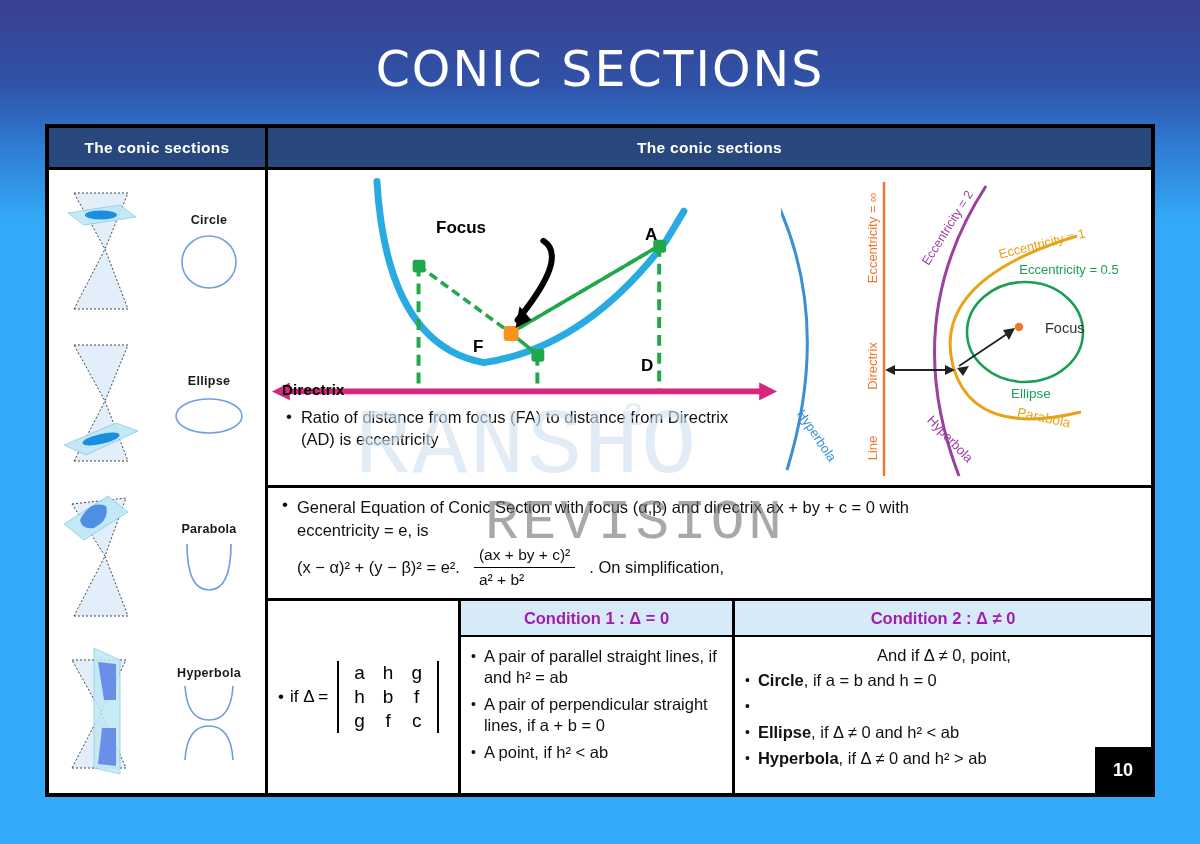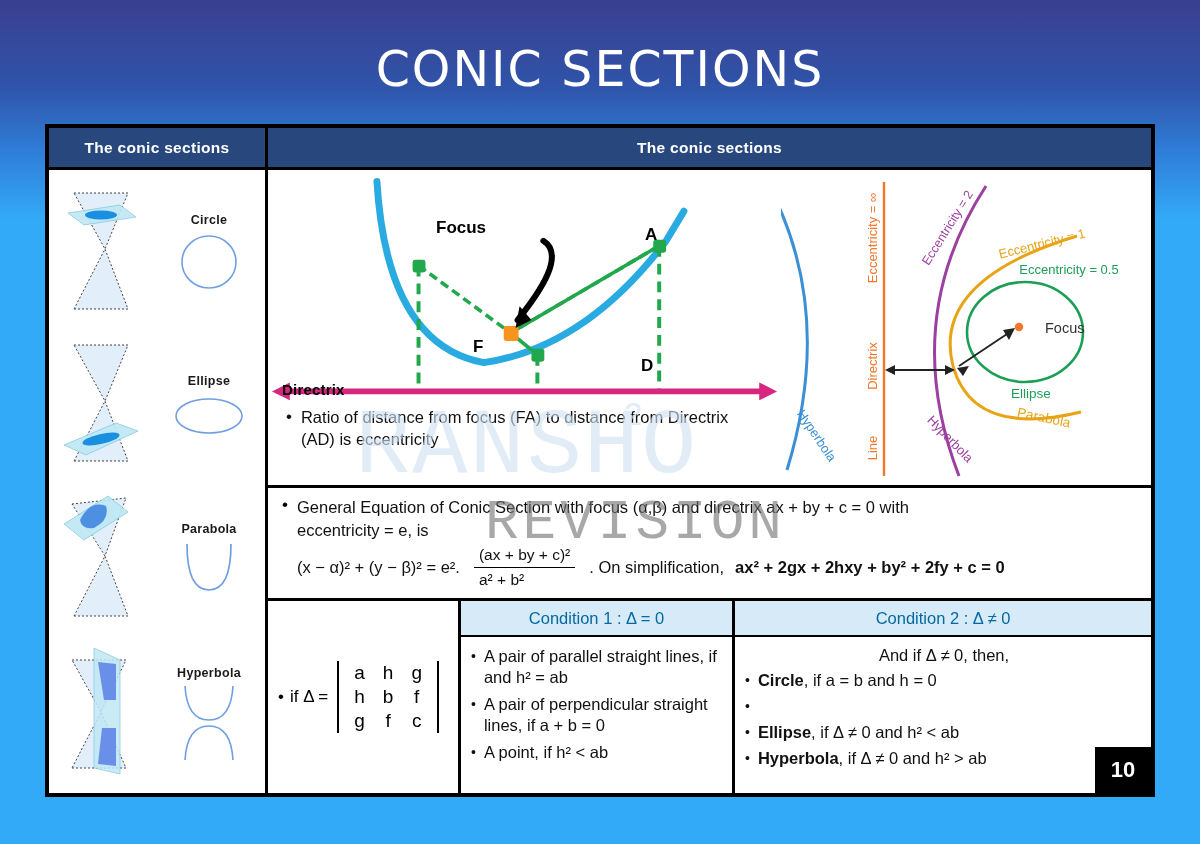--- a/index.html
+++ b/index.html
@@ -135,34 +135,34 @@
   .det-matrix::after { right: 2px; }
   .det-matrix table { border-collapse: collapse; }
   .det-matrix td { font-size: 19px; padding: 1px 9px; text-align: center; font-family: "Liberation Sans", sans-serif; }
 
   .cond-col { flex: 1; display: flex; flex-direction: column; min-width: 0; }
   .cond-col.c1 { flex: 0 0 274px; width: 274px; border-right: 3px solid #000; }
   .cond-head {
     background: #d6ebf7; border-bottom: 2.5px solid #000;
     height: 36px; flex: 0 0 36px;
     display: flex; align-items: center; justify-content: center;
-    font-size: 16.5px; font-weight: normal; color: #0369a1;
+    font-size: 16.5px; font-weight: bold; color: #a21caf;
   }
   .cond-list { flex: 1; padding: 9px 8px 4px 10px; }
   .cond-list ul { list-style: none; }
   .cond-list li { display: flex; gap: 8px; font-size: 16.5px; line-height: 1.30; color: #111; margin-bottom: 5px; }
   .cond-list li .bu { font-size: 14px; line-height: 1.45; }
   .cond-intro { text-align: center; font-size: 16.5px; margin-bottom: 5px; color: #111; }
 
   
   .page-num {
     position: absolute; right: 0px; bottom: 0px;
     width: 56px; height: 46px; background: #000; color: #fff;
     display: flex; align-items: center; justify-content: center;
-    font-size: 22px; font-weight: bold;
+    font-size: 18px; font-weight: bold;
   }
 
   
   .watermark {
     position: absolute; left: 355px; top: 395px;
     width: 620px; height: 190px;
     pointer-events: none; z-index: 5;
     font-family: Liberation Mono, monospace;
     color: #cfe2f1; opacity: .62;
   }
@@ -341,21 +341,20 @@
         <div class="eq-body">
           <div>General Equation of Conic Section with focus (α,β) and directrix ax + by + c = 0 with</div>
           <div>eccentricity = e, is</div>
           <div class="eq-line3">
             <span>(x − α)² + (y − β)² = e².</span>
             <span class="frac">
               <span class="num">(ax + by + c)²</span>
               <span class="den">a² + b²</span>
             </span>
             <span>. On simplification,</span>
-            <span class="bold">ax² + 2gx + 2hxy + by² + 2fy + c = 0</span>
           </div>
         </div>
       </div>
 
       <div class="cond-row">
 
         <div class="cond-det">
           <div class="det-expr">
             <span>•</span>
             <span>if Δ =</span>
@@ -399,21 +398,21 @@
                 <span class="bu">•</span>
                 <span>A point, if h² &lt; ab</span>
               </li>
             </ul>
           </div>
         </div>
 
         <div class="cond-col">
           <div class="cond-head">Condition 2 : Δ ≠ 0</div>
           <div class="cond-list">
-            <div class="cond-intro">And if Δ ≠ 0, then,</div>
+            <div class="cond-intro">And if Δ ≠ 0, point,</div>
             <ul>
               <li>
                 <span class="bu">•</span>
                 <span><b>Circle</b><span>, if a = b and h = 0</span></span>
               </li>
               <li>
                 <span class="bu">•</span>
               </li>
               <li>
                 <span class="bu">•</span>

